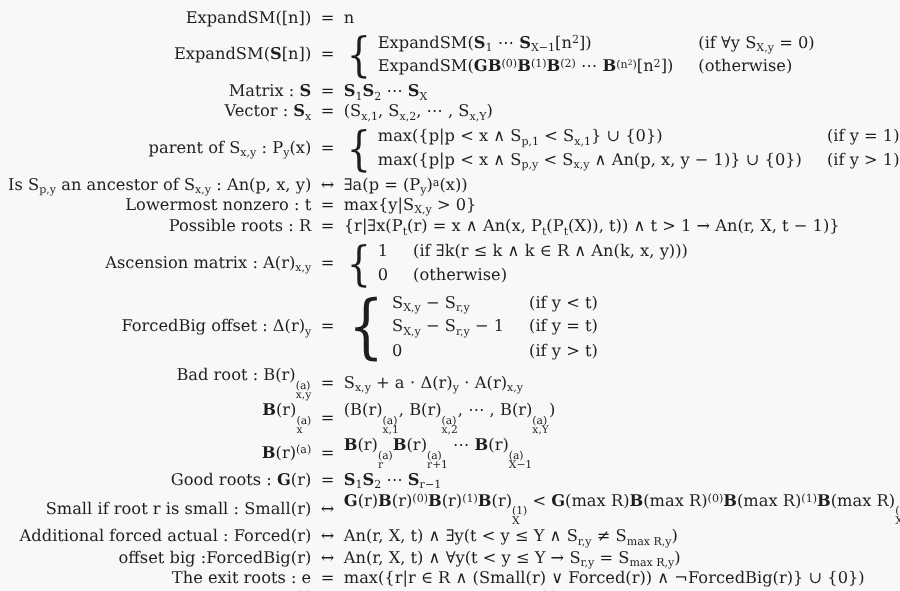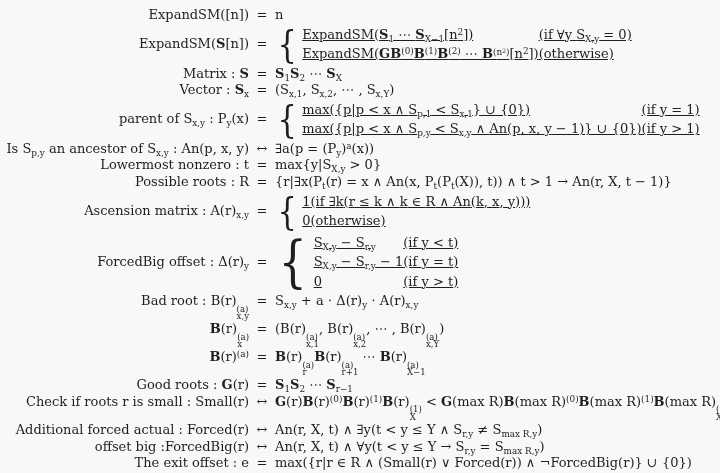--- a/index.html
+++ b/index.html
@@ -6,40 +6,40 @@
   body{
     width:720px;height:473px;overflow:hidden;
     background:#f8f8f8;
   }
   .page{
     box-sizing:border-box;width:100%;height:100%;
     padding:7px 2px 0 0;
     font-family:"DejaVu Serif","Liberation Serif",serif;
     font-size:13px;color:#1e1e1e;
   }
-  .eq-row{display:flex;align-items:flex-start;margin:0 0 1px 0;line-height:1.2;white-space:nowrap;}
+  .eq-row{display:flex;align-items:center;margin:0 0 1px 0;line-height:1.2;white-space:nowrap;}
   .eq-row.has-cases{align-items:center;margin:2px 0;}
   .lhs{flex:0 0 249px;text-align:right;}
   .rel{flex:0 0 26px;text-align:center;}
   .rhs{flex:1 1 auto;text-align:left;min-width:0;}
   .rm{font-style:normal;}
   .it{font-style:italic;}
   .bi{font-style:italic;font-weight:700;}
   sub,sup{font-size:68%;line-height:0;}
   sub{vertical-align:-0.3em;}
   sup{vertical-align:0.4em;}
   
   .ss{display:inline-flex;flex-direction:column;align-items:flex-start;vertical-align:-0.5em;line-height:0.85;}
   .ss .srow{font-size:66%;display:block;}
   
   .cases{display:inline-flex;align-items:center;}
   .brace{font-family:"DejaVu Serif",serif;line-height:1;margin-right:3px;transform:scaleX(0.8);}
   .brace.b2{font-size:38px;}
   .brace.b3{font-size:56px;}
-  .cgrid{display:inline-grid;grid-template-columns:auto auto;align-items:baseline;text-decoration:underline;}
+  .cgrid{display:inline-grid;grid-template-columns:auto auto;column-gap:20px;align-items:baseline;}
   .cgrid .cexpr,.cgrid .ccond{line-height:1.5;white-space:nowrap;}
 </style>
 </head>
 <body style="background: rgb(248, 248, 248);">
 
 <div class="page" style="color: rgb(30, 30, 30);">
   <div>
       <div class="eq-row">
         <div class="lhs"><span class="rm"><span class="rm">ExpandSM</span></span><span class="rm">([</span><span class="it"><span class="rm">n</span></span><span class="rm">])</span></div>
         <div class="rel">=</div>
@@ -162,42 +162,42 @@
             <span class="srow"><span class="rm">(</span><span class="it"><span class="rm">a</span></span><span class="rm">)</span></span>
             <span class="srow"><span class="it"><span class="rm">X</span></span><span class="rm">−1</span></span>
           </span></div>
       </div>
       <div class="eq-row">
         <div class="lhs"><span class="rm"><span class="rm">Good roots</span></span><span class="rm"> : </span><span class="bi"><span class="rm">G</span></span><span class="rm">(</span><span class="it"><span class="rm">r</span></span><span class="rm">)</span></div>
         <div class="rel">=</div>
         <div class="rhs"><span class="bi"><span class="rm">S</span></span><sub><span class="rm">1</span></sub><span class="bi"><span class="rm">S</span></span><sub><span class="rm">2</span></sub><span class="rm"> ⋯ </span><span class="bi"><span class="rm">S</span></span><sub><span class="it"><span class="rm">r</span></span><span class="rm">−1</span></sub></div>
       </div>
       <div class="eq-row">
-        <div class="lhs"><span class="rm"><span class="rm">Check if roots r is small</span></span><span class="rm"> : </span><span class="rm"><span class="rm">Small</span></span><span class="rm">(</span><span class="it"><span class="rm">r</span></span><span class="rm">)</span></div>
+        <div class="lhs"><span class="rm"><span class="rm">Small if root r is small</span></span><span class="rm"> : </span><span class="rm"><span class="rm">Small</span></span><span class="rm">(</span><span class="it"><span class="rm">r</span></span><span class="rm">)</span></div>
         <div class="rel">↔</div>
         <div class="rhs"><span class="bi"><span class="rm">G</span></span><span class="rm">(</span><span class="it"><span class="rm">r</span></span><span class="rm">)</span><span class="bi"><span class="rm">B</span></span><span class="rm">(</span><span class="it"><span class="rm">r</span></span><span class="rm">)</span><sup><span class="rm">(0)</span></sup><span class="bi"><span class="rm">B</span></span><span class="rm">(</span><span class="it"><span class="rm">r</span></span><span class="rm">)</span><sup><span class="rm">(1)</span></sup><span class="bi"><span class="rm">B</span></span><span class="rm">(</span><span class="it"><span class="rm">r</span></span><span class="rm">)</span><span class="ss">
             <span class="srow"><span class="rm">(1)</span></span>
             <span class="srow"><span class="it"><span class="rm">X</span></span></span>
           </span><span class="rm"> &lt; </span><span class="bi"><span class="rm">G</span></span><span class="rm">(max </span><span class="it"><span class="rm">R</span></span><span class="rm">)</span><span class="bi"><span class="rm">B</span></span><span class="rm">(max </span><span class="it"><span class="rm">R</span></span><span class="rm">)</span><sup><span class="rm">(0)</span></sup><span class="bi"><span class="rm">B</span></span><span class="rm">(max </span><span class="it"><span class="rm">R</span></span><span class="rm">)</span><sup><span class="rm">(1)</span></sup><span class="bi"><span class="rm">B</span></span><span class="rm">(max </span><span class="it"><span class="rm">R</span></span><span class="rm">)</span><span class="ss">
             <span class="srow"><span class="rm">(1)</span></span>
             <span class="srow"><span class="it"><span class="rm">X</span></span></span>
           </span></div>
       </div>
       <div class="eq-row">
         <div class="lhs"><span class="rm"><span class="rm">Additional forced actual</span></span><span class="rm"> : </span><span class="rm"><span class="rm">Forced</span></span><span class="rm">(</span><span class="it"><span class="rm">r</span></span><span class="rm">)</span></div>
         <div class="rel">↔</div>
         <div class="rhs"><span class="rm"><span class="rm">An</span></span><span class="rm">(</span><span class="it"><span class="rm">r</span></span><span class="rm">, </span><span class="it"><span class="rm">X</span></span><span class="rm">, </span><span class="it"><span class="rm">t</span></span><span class="rm">) ∧ ∃</span><span class="it"><span class="rm">y</span></span><span class="rm">(</span><span class="it"><span class="rm">t</span></span><span class="rm"> &lt; </span><span class="it"><span class="rm">y</span></span><span class="rm"> ≤ </span><span class="it"><span class="rm">Y</span></span><span class="rm"> ∧ </span><span class="it"><span class="rm">S</span></span><sub><span class="it"><span class="rm">r</span></span><span class="rm">,</span><span class="it"><span class="rm">y</span></span></sub><span class="rm"> ≠ </span><span class="it"><span class="rm">S</span></span><sub><span class="rm">max </span><span class="it"><span class="rm">R</span></span><span class="rm">,</span><span class="it"><span class="rm">y</span></span></sub><span class="rm">)</span></div>
       </div>
       <div class="eq-row">
         <div class="lhs"><span class="rm"><span class="rm">offset big</span></span><span class="rm"> :</span><span class="rm"><span class="rm">ForcedBig</span></span><span class="rm">(</span><span class="it"><span class="rm">r</span></span><span class="rm">)</span></div>
         <div class="rel">↔</div>
         <div class="rhs"><span class="rm"><span class="rm">An</span></span><span class="rm">(</span><span class="it"><span class="rm">r</span></span><span class="rm">, </span><span class="it"><span class="rm">X</span></span><span class="rm">, </span><span class="it"><span class="rm">t</span></span><span class="rm">) ∧ ∀</span><span class="it"><span class="rm">y</span></span><span class="rm">(</span><span class="it"><span class="rm">t</span></span><span class="rm"> &lt; </span><span class="it"><span class="rm">y</span></span><span class="rm"> ≤ </span><span class="it"><span class="rm">Y</span></span><span class="rm"> → </span><span class="it"><span class="rm">S</span></span><sub><span class="it"><span class="rm">r</span></span><span class="rm">,</span><span class="it"><span class="rm">y</span></span></sub><span class="rm"> = </span><span class="it"><span class="rm">S</span></span><sub><span class="rm">max </span><span class="it"><span class="rm">R</span></span><span class="rm">,</span><span class="it"><span class="rm">y</span></span></sub><span class="rm">)</span></div>
       </div>
       <div class="eq-row">
-        <div class="lhs"><span class="rm"><span class="rm">The exit offset</span></span><span class="rm"> : </span><span class="it"><span class="rm">e</span></span></div>
+        <div class="lhs"><span class="rm"><span class="rm">The exit roots</span></span><span class="rm"> : </span><span class="it"><span class="rm">e</span></span></div>
         <div class="rel">=</div>
         <div class="rhs"><span class="rm">max({</span><span class="it"><span class="rm">r</span></span><span class="rm">|</span><span class="it"><span class="rm">r</span></span><span class="rm"> ∈ </span><span class="it"><span class="rm">R</span></span><span class="rm"> ∧ (</span><span class="rm"><span class="rm">Small</span></span><span class="rm">(</span><span class="it"><span class="rm">r</span></span><span class="rm">) ∨ </span><span class="rm"><span class="rm">Forced</span></span><span class="rm">(</span><span class="it"><span class="rm">r</span></span><span class="rm">)) ∧ ¬</span><span class="rm"><span class="rm">ForcedBig</span></span><span class="rm">(</span><span class="it"><span class="rm">r</span></span><span class="rm">)} ∪ {0})</span></div>
       </div>
       <div class="eq-row">
         <div class="lhs"><span class="rm"><span class="rm">The actual bad and good part</span></span><span class="rm"> : </span><span class="bi"><span class="rm">B</span></span><sup><span class="rm">(</span><span class="it"><span class="rm">a</span></span><span class="rm">)</span></sup></div>
         <div class="rel">=</div>
         <div class="rhs"><span class="bi"><span class="rm">B</span></span><span class="rm">(min{</span><span class="it"><span class="rm">r</span></span><span class="rm">|</span><span class="it"><span class="rm">r</span></span><span class="rm"> ∈ </span><span class="it"><span class="rm">R</span></span><span class="rm"> ∧ </span><span class="it"><span class="rm">r</span></span><span class="rm"> &gt; </span><span class="it"><span class="rm">e</span></span><span class="rm">})</span><sup><span class="rm">(</span><span class="it"><span class="rm">a</span></span><span class="rm">)</span></sup></div>
       </div>
     </div>
 </div>

